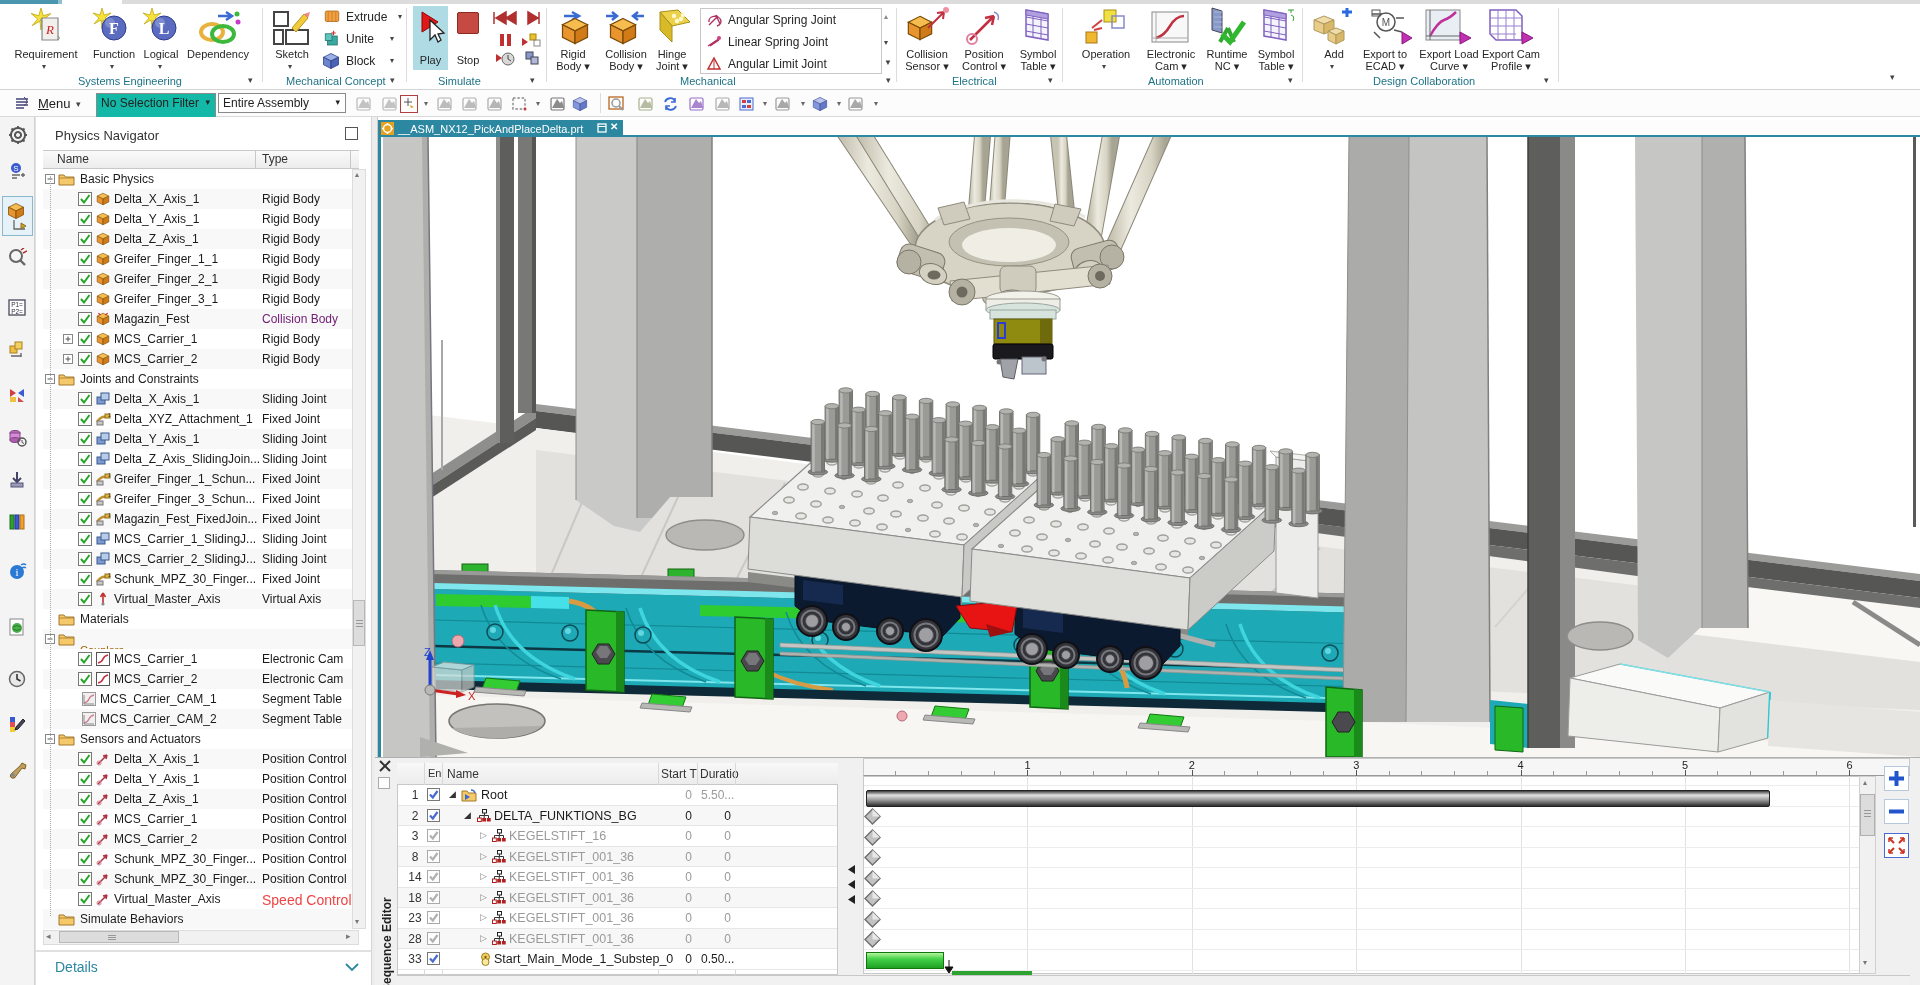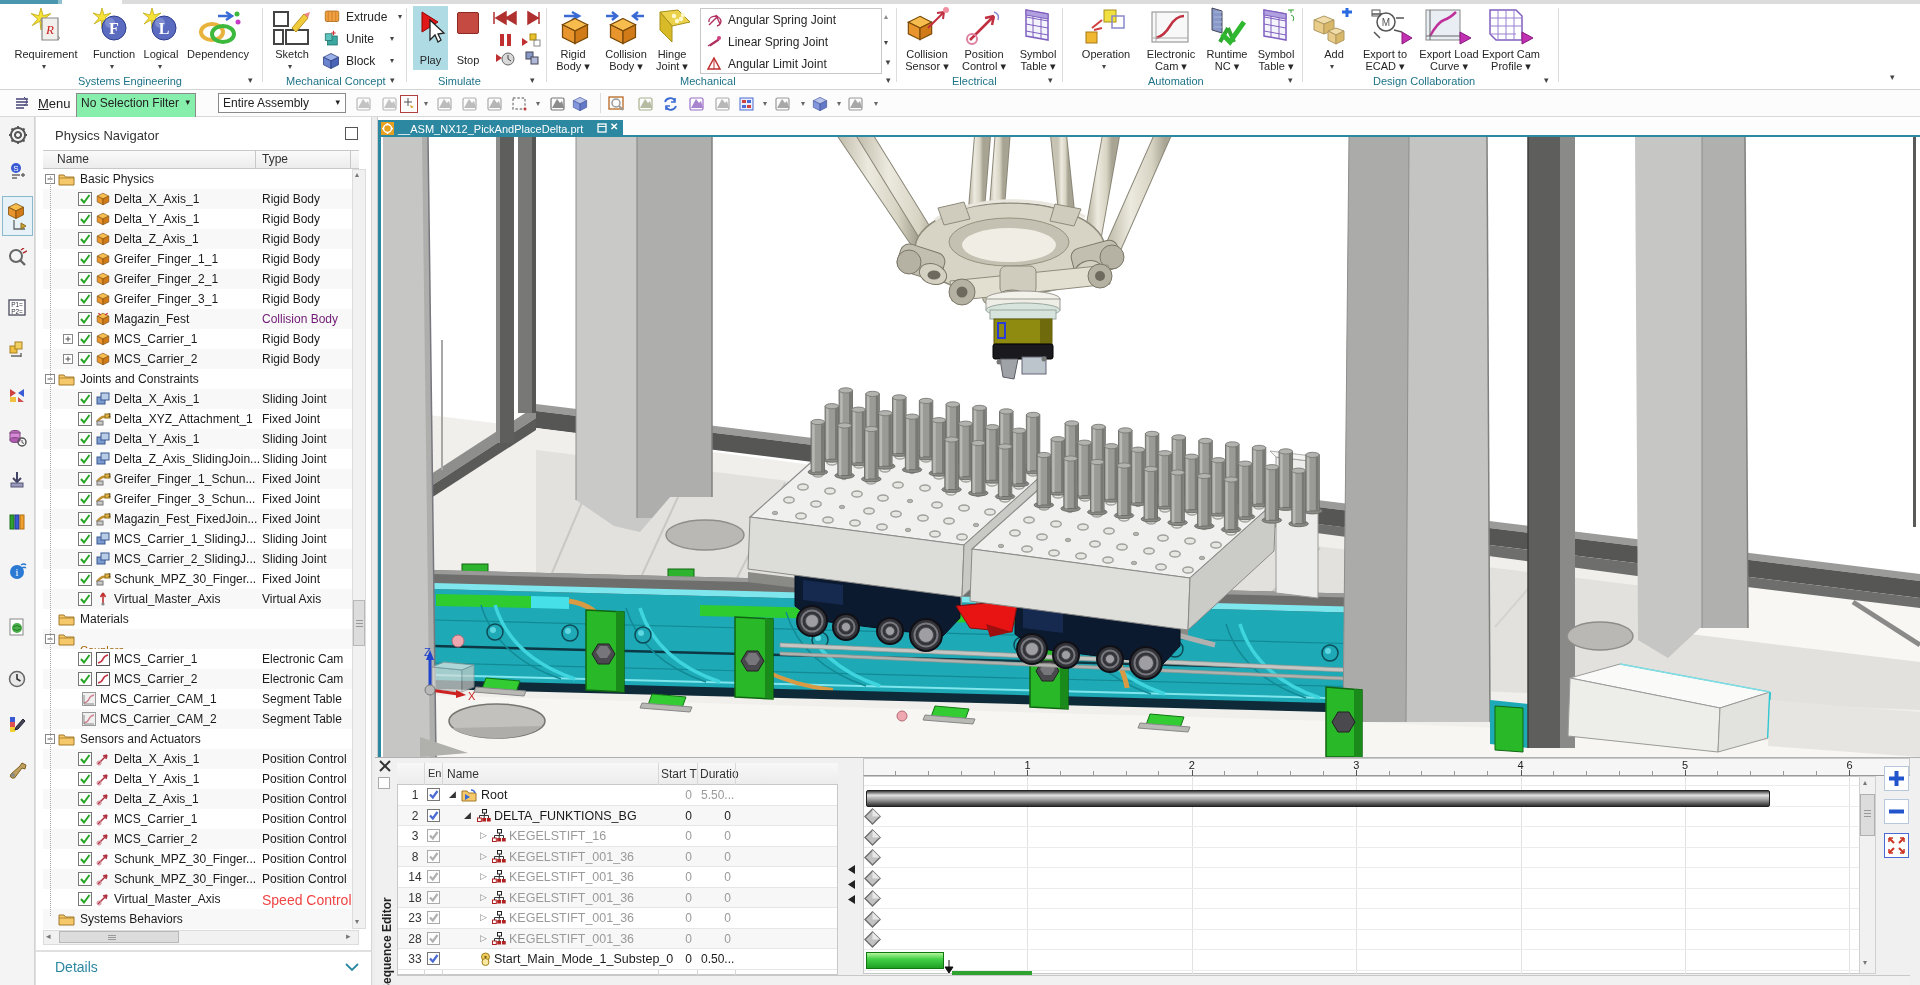--- a/index.html
+++ b/index.html
@@ -246,21 +246,21 @@
 <div style="position:absolute;left:1544px;top:75px;font-size:9px;color:#444;white-space:nowrap;">▾</div>
 <div style="position:absolute;left:1558px;top:8px;width:1px;height:74px;background:#dcdcdc;"></div>
 <div style="position:absolute;left:1890px;top:72px;font-size:9px;color:#444;white-space:nowrap;">▾</div>
 <div style="position:absolute;left:0px;top:90px;width:1920px;height:27px;background:#fcfcfc;border-bottom:1px solid #d9d9d9;"></div>
 <svg style="position:absolute;left:14px;top:95px" width="20" height="18" viewBox="0 0 20 18">
 <path d="M2 4 h12 M2 7 h12 M2 10 h12 M2 13 h8" stroke="#447" stroke-width="1.4"></path>
 <path d="M10 2 q6 4 0 9" stroke="#447" fill="none"></path>
   </svg>
 <div style="position:absolute;left:38px;top:96px;font-size:13px;color:#222;white-space:nowrap;"><u>M</u>enu</div>
 <div style="position:absolute;left:76px;top:99px;font-size:9px;color:#444;white-space:nowrap;">▾</div>
-<div style="position:absolute;left:76px;top:93px;width:120px;height:32px;background:#86efac;border:1px solid #8a8a8a;font-size:12px;color:#222;padding:2px 4px;">No Selection Filter<span style="position:absolute;right:5px;top:3px;font-size:9px;">▾</span></div>
+<div style="position:absolute;left:96px;top:93px;width:120px;height:32px;background:#14b8a6;border:1px solid #8a8a8a;font-size:12px;color:#222;padding:2px 4px;">No Selection Filter<span style="position:absolute;right:5px;top:3px;font-size:9px;">▾</span></div>
 <div style="position:absolute;left:218px;top:93px;width:128px;height:20px;background:#fff;border:1px solid #8a8a8a;font-size:12px;color:#222;padding:2px 4px;">Entire Assembly<span style="position:absolute;right:5px;top:3px;font-size:9px;">▾</span></div>
 <svg style="position:absolute;left:355px;top:96px" width="17" height="16" viewBox="0 0 17 16">
     <path d="M3 12 L8 3 l3 4 2-2 2 7 z" fill="#b8b8b8" opacity="0.85"></path>
     <rect x="2" y="2" width="13" height="12" rx="1.5" fill="none" stroke="#b8b8b8" stroke-width="1.2"></rect>
   </svg>
 <svg style="position:absolute;left:381px;top:96px" width="17" height="16" viewBox="0 0 17 16">
     <path d="M3 12 L8 3 l3 4 2-2 2 7 z" fill="#b8b8b8" opacity="0.85"></path>
     <rect x="2" y="2" width="13" height="12" rx="1.5" fill="none" stroke="#b8b8b8" stroke-width="1.2"></rect>
   </svg>
 <div style="position:absolute;left:400px;top:95px;width:18px;height:18px;border:1.5px solid #b04040;background:#fdfdfd;"><svg width="15" height="15" viewBox="0 0 15 15">
@@ -865,21 +865,21 @@
       <path d="M2 12 L11 3 M11 3 l-4 1 M11 3 l-1 4" stroke="#b03040" stroke-width="1.5" fill="none"></path>
       <circle cx="3" cy="11" r="2" fill="none" stroke="#d08090"></circle>
     </svg></div>
 <div style="position:absolute;left:114px;top:892px;font-size:12px;color:#1a1a1a;white-space:nowrap;">Virtual_Master_Axis</div>
 <div style="position:absolute;left:262px;top:892px;font-size:14px;color:#ef4444;white-space:nowrap;">Speed Control</div>
 <div style="position:absolute;left:43px;top:909px;width:316px;height:20px;background:#f8f8f8;"></div>
 <svg style="position:absolute;left:58px;top:912px" width="17" height="14" viewBox="0 0 17 14">
 <path d="M1 3 l5 0 1.5 2 8.5 0 0 8 -15 0 z" fill="#f5c96a" stroke="#a3782a"></path>
 <path d="M1 6 h15" stroke="#a3782a" stroke-width="0.8"></path>
   </svg>
-<div style="position:absolute;left:80px;top:912px;font-size:12px;color:#1a1a1a;white-space:nowrap;">Systems Behaviors</div>
+<div style="position:absolute;left:80px;top:912px;font-size:12px;color:#1a1a1a;white-space:nowrap;">Simulate Behaviors</div>
 <div style="position:absolute;left:50px;top:176px;width:1px;height:740px;border-left:1px dotted #aaa;"></div>
 <div style="position:absolute;left:352px;top:169px;width:14px;height:760px;background:#f1f1f1;border:1px solid #dcdcdc;"></div>
 <div style="position:absolute;left:355px;top:170px;font-size:8px;color:#777;white-space:nowrap;">▴</div>
 <div style="position:absolute;left:355px;top:917px;font-size:8px;color:#777;white-space:nowrap;">▾</div>
 <div style="position:absolute;left:353px;top:600px;width:12px;height:46px;background:#dcdcdc;border:1px solid #b8b8b8;"></div>
 <div style="position:absolute;left:356px;top:620px;width:7px;height:1px;background:#999;"></div>
 <div style="position:absolute;left:356px;top:623px;width:7px;height:1px;background:#999;"></div>
 <div style="position:absolute;left:356px;top:626px;width:7px;height:1px;background:#999;"></div>
 <div style="position:absolute;left:43px;top:930px;width:316px;height:15px;background:#f1f1f1;border:1px solid #dcdcdc;"></div>
 <div style="position:absolute;left:46px;top:931px;font-size:9px;color:#777;white-space:nowrap;">◂</div>

